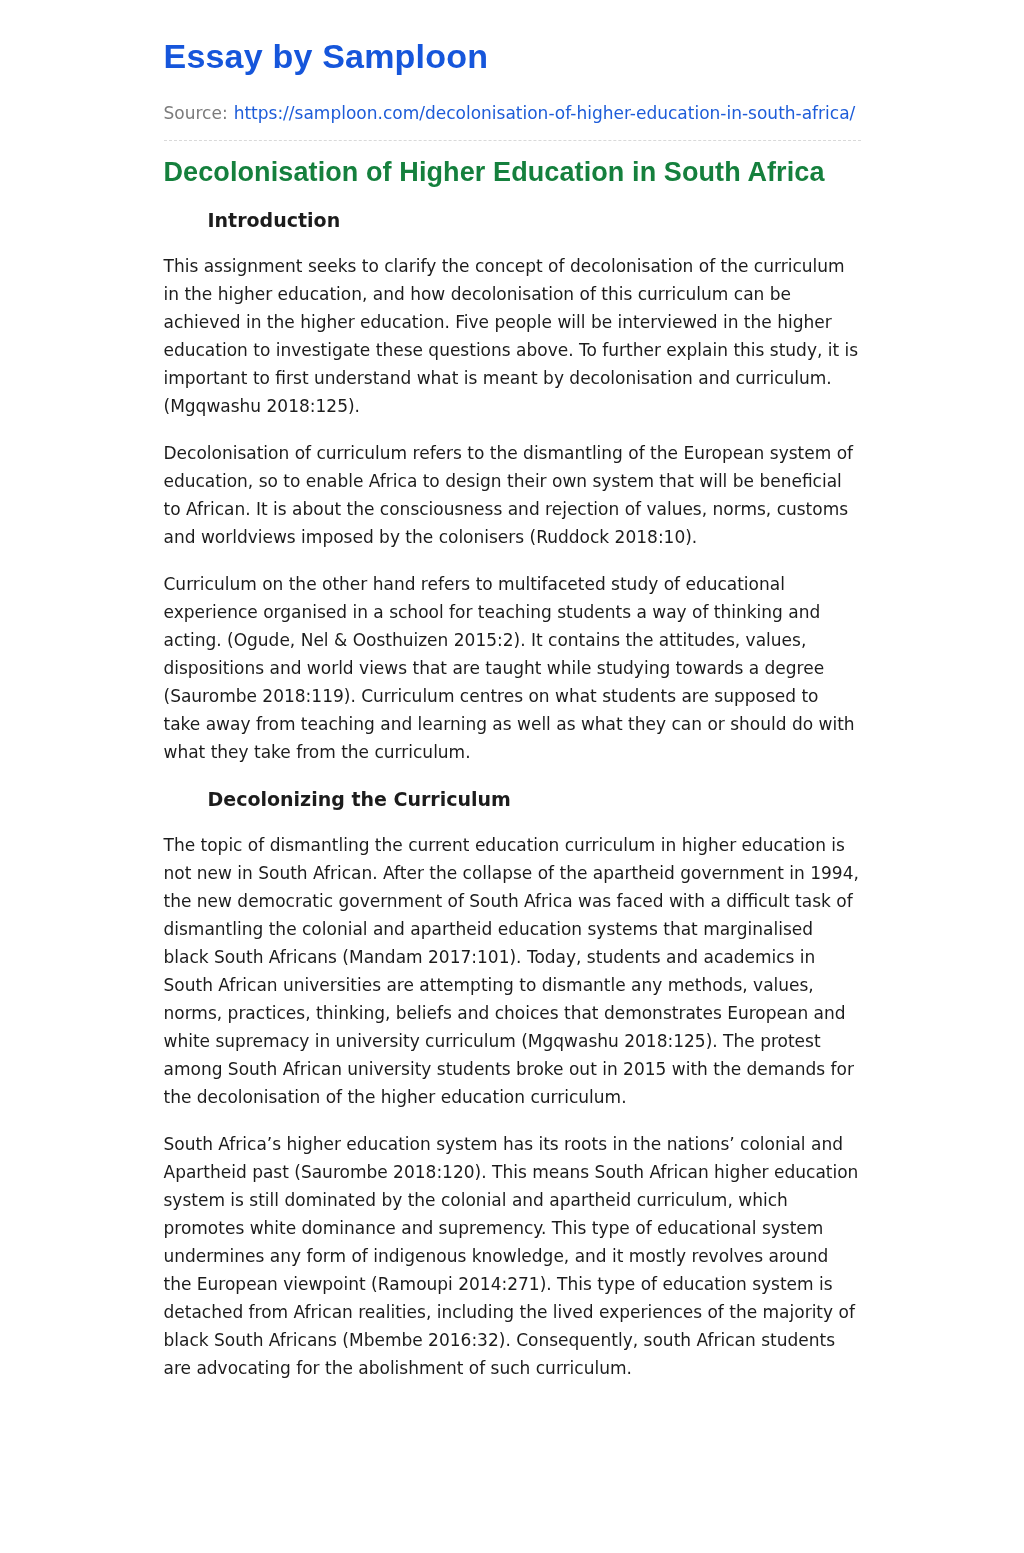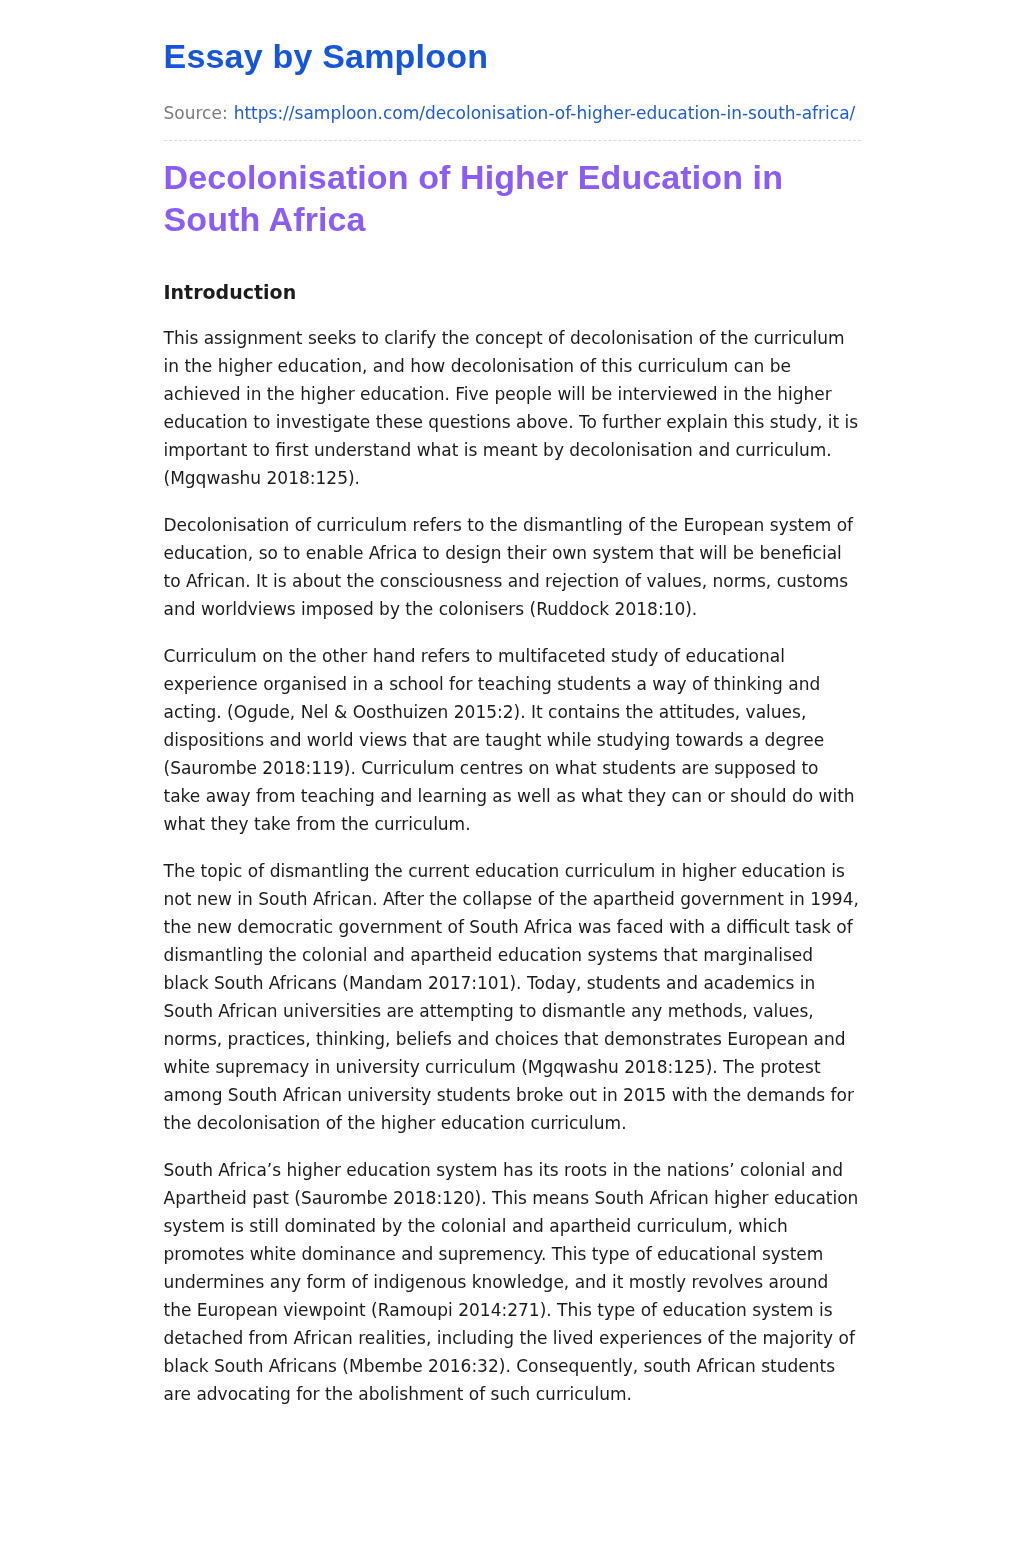--- a/index.html
+++ b/index.html
@@ -50,33 +50,34 @@
 
   .divider {
     border: none;
     border-top: 1px dashed #d9d9d9;
     margin: 0 0 15px 0;
   }
 
   .article-title {
     font-family: "Liberation Sans", sans-serif;
     font-weight: bold;
-    font-size: 34px;
+    font-size: 27px;
     line-height: 1.25;
-    color: #8b5cf6;
+    color: #15803d;
     letter-spacing: 0.1px;
-    margin-bottom: 37px;
+    margin-bottom: 16px;
   }
 
   .block-heading {
     font-size: 19px;
     font-weight: bold;
     line-height: 28px;
     color: #1c1c1c;
     margin-bottom: 18px;
+    margin-left: 44px;
   }
 
   .block-paragraph {
     font-size: 17px;
     line-height: 28px;
     color: #1c1c1c;
     text-align: left;
     margin-bottom: 19px;
   }
 </style>
@@ -97,20 +98,21 @@
     <div class="article-title">Decolonisation of Higher Education in South Africa</div>
 
     <div class="block-heading">Introduction</div>
 
     <p class="block-paragraph">This assignment seeks to clarify the concept of decolonisation of the curriculum in the higher education, and how decolonisation of this curriculum can be achieved in the higher education. Five people will be interviewed in the higher education to investigate these questions above. To further explain this study, it is important to first understand what is meant by decolonisation and curriculum. (Mgqwashu 2018:125).</p>
 
     <p class="block-paragraph">Decolonisation of curriculum refers to the dismantling of the European system of education, so to enable Africa to design their own system that will be beneficial to African. It is about the consciousness and rejection of values, norms, customs and worldviews imposed by the colonisers (Ruddock 2018:10).</p>
 
     <p class="block-paragraph">Curriculum on the other hand refers to multifaceted study of educational experience organised in a school for teaching students a way of thinking and acting. (Ogude, Nel &amp; Oosthuizen 2015:2). It contains the attitudes, values, dispositions and world views that are taught while studying towards a degree (Saurombe 2018:119). Curriculum centres on what students are supposed to take away from teaching and learning as well as what they can or should do with what they take from the curriculum.</p>
 
+    <div class="block-heading">Decolonizing the Curriculum</div>
 
     <p class="block-paragraph">The topic of dismantling the current education curriculum in higher education is not new in South African. After the collapse of the apartheid government in 1994, the new democratic government of South Africa was faced with a difficult task of dismantling the colonial and apartheid education systems that marginalised black South Africans (Mandam 2017:101). Today, students and academics in South African universities are attempting to dismantle any methods, values, norms, practices, thinking, beliefs and choices that demonstrates European and white supremacy in university curriculum (Mgqwashu 2018:125). The protest among South African university students broke out in 2015 with the demands for the decolonisation of the higher education curriculum.</p>
 
     <p class="block-paragraph">South Africa’s higher education system has its roots in the nations’ colonial and Apartheid past (Saurombe 2018:120). This means South African higher education system is still dominated by the colonial and apartheid curriculum, which promotes white dominance and supremency. This type of educational system undermines any form of indigenous knowledge, and it mostly revolves around the European viewpoint (Ramoupi 2014:271). This type of education system is detached from African realities, including the lived experiences of the majority of black South Africans (Mbembe 2016:32). Consequently, south African students are advocating for the abolishment of such curriculum.</p>
 
 
   </div>
 </div>
 
 </body></html>

